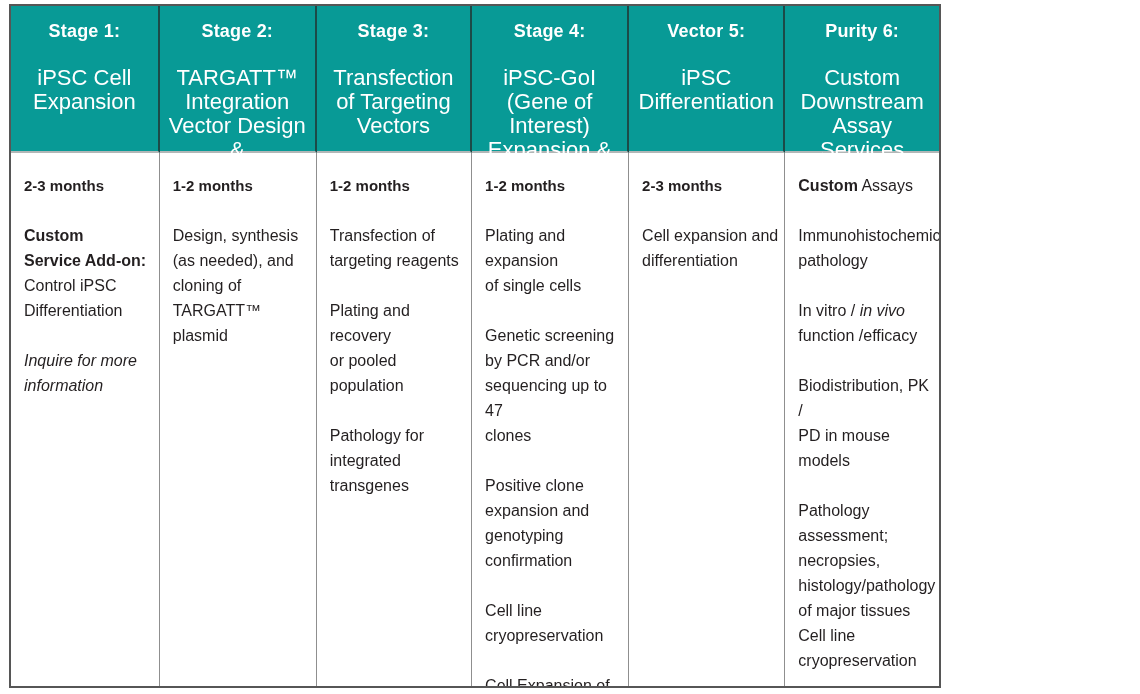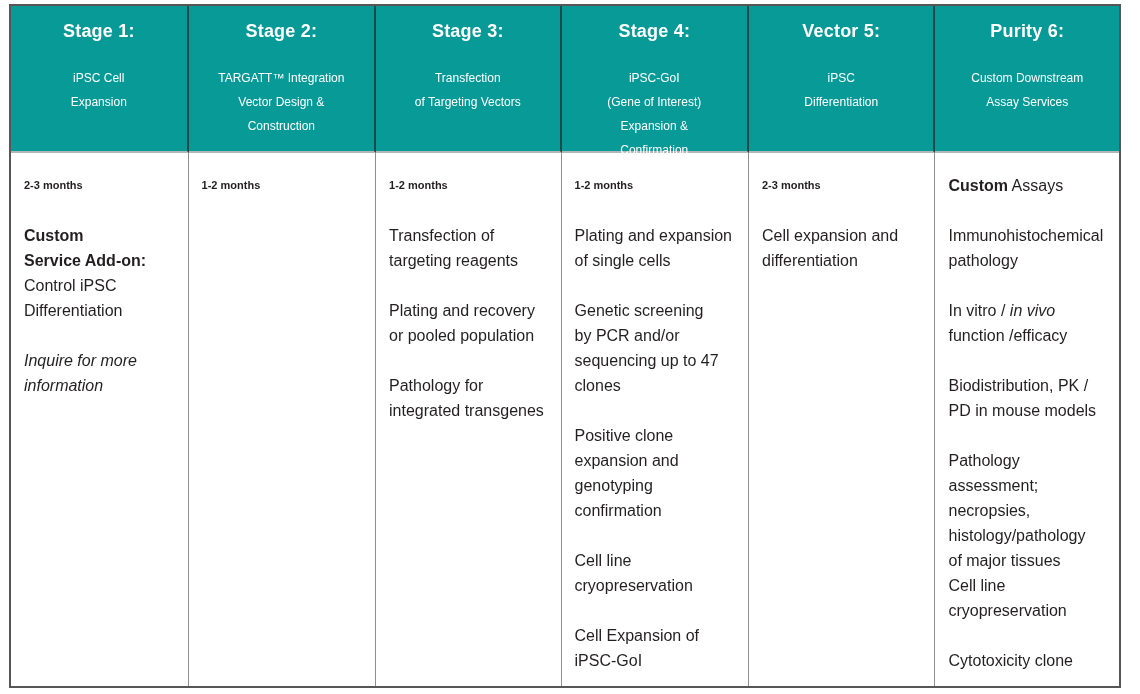--- a/index.html
+++ b/index.html
@@ -6,21 +6,21 @@
   html, body { background: #ffffff; }
   body {
     width: 1140px; height: 694px;
     font-family: "Liberation Sans", "DejaVu Sans", sans-serif;
     position: relative;
     color: #231f20;
   }
   .stages-table {
     position: absolute;
     left: 9px; top: 4px;
-    width: 1112px; height: 684px;
+    width: 932px; height: 684px;
     border: 2px solid #565656;
     display: grid;
     grid-template-columns: 180fr 190fr 188fr 190fr 189fr 186fr;
     grid-template-rows: 147px 1fr;
     background: #ffffff;
   }
   .hcell {
     background: #089a96;
     color: #ffffff;
     text-align: center;
@@ -29,41 +29,41 @@
     border-bottom: 2px solid #b2b7b7;
   }
   .hcell:nth-child(6) { border-right: none; }
   .stage-title {
     font-size: 18px;
     font-weight: 700;
     letter-spacing: .2px;
   }
   .stage-subtitle {
     margin-top: 24px;
-    font-size: 12px;
+    font-size: 22px;
     line-height: 24px;
     white-space: pre-line;
   }
   .bcell {
     background: #ffffff;
     padding: 20px 6px 10px 13px;
     border-right: 1px solid #8f8f8f;
     font-size: 16px;
     line-height: 25px;
     overflow: hidden;
   }
   .bcell:last-child { border-right: none; }
   .bcell p {
     margin: 0 0 25px 0;
     white-space: pre-line;
   }
   .bcell p:last-child { margin-bottom: 0; }
   .bcell .seg-b { font-weight: 700; }
   .bcell .seg-i { font-style: italic; }
-  .months { font-weight: 700; font-size: 11px; }
+  .months { font-weight: 700; font-size: 15px; }
 </style>
 </head>
 <body>
 
 <div class="stages-table">
 
   <div class="hcell">
     <div class="stage-title">Stage 1:</div>
     <div class="stage-subtitle">iPSC Cell
 Expansion</div>
@@ -101,20 +101,24 @@
     <p class="months"><span class="seg-b">2-3 months</span></p>
     <p><span class="seg-b">Custom
 Service Add-on:</span><span>
 Control iPSC
 Differentiation</span></p>
     <p><span class="seg-i">Inquire for more
 information</span></p>
   </div>
   <div class="bcell">
     <p class="months"><span class="seg-b">1-2 months</span></p>
+    <p><span>Design, synthesis
+(as needed), and
+cloning of TARGATT™
+plasmid</span></p>
   </div>
   <div class="bcell">
     <p class="months"><span class="seg-b">1-2 months</span></p>
     <p><span>Transfection of
 targeting reagents</span></p>
     <p><span>Plating and recovery
 or pooled population</span></p>
     <p><span>Pathology for
 integrated transgenes</span></p>
   </div>

